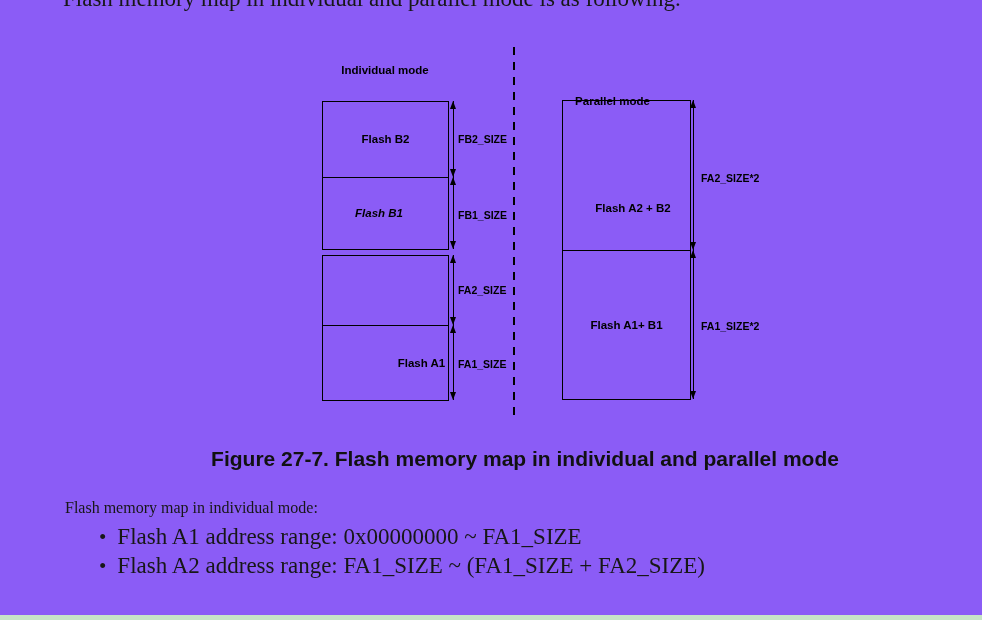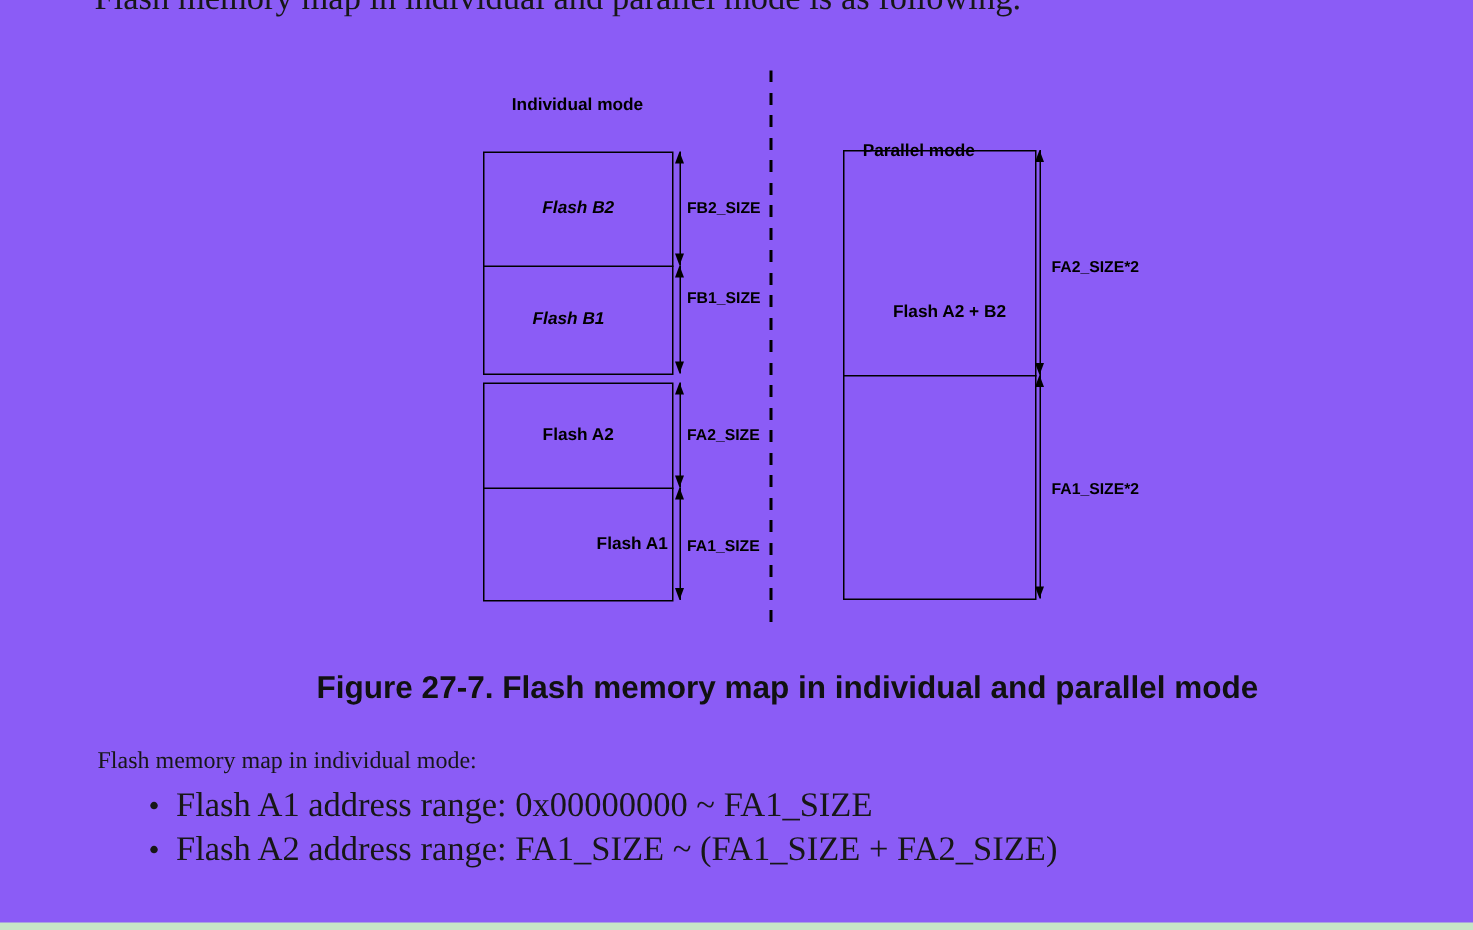--- a/index.html
+++ b/index.html
@@ -92,43 +92,43 @@
   <div class="topline">Flash memory map in individual and parallel mode is as following.</div>
 
   <div class="mode-title" style="left:317px; top:64px; width:136px;">Individual mode</div>
 
   <div class="box" style="left:322px; top:101px; width:127px; height:149px;"></div>
   <div class="hline" style="left:322px; top:177px; width:127px;"></div>
 
   <div class="box" style="left:322px; top:255px; width:127px; height:146px;"></div>
   <div class="hline" style="left:322px; top:325px; width:127px;"></div>
 
-  <div class="cell" style="left:322px; top:101px; width:127px; height:76px;font-style:italic;">Flash B2</div>
+  <div class="cell" style="left:322px; top:101px; width:127px; height:76px;">Flash B2</div>
   <div class="cell" style="left:321px; top:177px; width:116px; height:72px;font-style:italic;">Flash B1</div>
-  <div class="cell" style="left:322px; top:255px; width:127px; height:70px;">Flash A2</div>
   <div class="cell" style="left:322px; top:325px; width:127px; height:75px;padding-left:36px;">Flash A1</div>
 
   <div class="varrow" style="left:453px; top:101px; height:76px;"></div>
   <div class="varrow" style="left:453px; top:177px; height:72px;"></div>
   <div class="varrow" style="left:453px; top:255px; height:70px;"></div>
   <div class="varrow" style="left:453px; top:325px; height:75px;"></div>
 
   <div class="sizelabel" style="left:458px; top:133px;">FB2_SIZE</div>
-  <div class="sizelabel" style="left:458px; top:193px;">FB1_SIZE</div>
+  <div class="sizelabel" style="left:458px; top:209px;">FB1_SIZE</div>
   <div class="sizelabel" style="left:458px; top:284px;">FA2_SIZE</div>
   <div class="sizelabel" style="left:458px; top:358px;">FA1_SIZE</div>
 
   <div class="dashline" style="left:513px; top:47px; height:370px;"></div>
 
   <div class="mode-title" style="left:548px; top:67px; width:129px;margin-top:28px;">Parallel mode</div>
 
   <div class="box" style="left:562px; top:100px; width:129px; height:300px;"></div>
   <div class="hline" style="left:562px; top:250px; width:129px;"></div>
 
   <div class="cell" style="left:562px; top:100px; width:142px; height:150px;margin-top:33px;">Flash A2 + B2</div>
+  <div class="cell" style="left:562px; top:250px; width:129px; height:149px;">Flash A1+ B1</div>
 
   <div class="varrow" style="left:693px; top:100px; height:150px;"></div>
   <div class="varrow" style="left:693px; top:250px; height:149px;"></div>
 
   <div class="sizelabel" style="left:701px; top:172px;">FA2_SIZE*2</div>
   <div class="sizelabel" style="left:701px; top:320px;">FA1_SIZE*2</div>
 
   <div class="caption">Figure 27-7. Flash memory map in individual and parallel mode</div>
 
   <div class="body-intro">Flash memory map in individual mode:</div>

